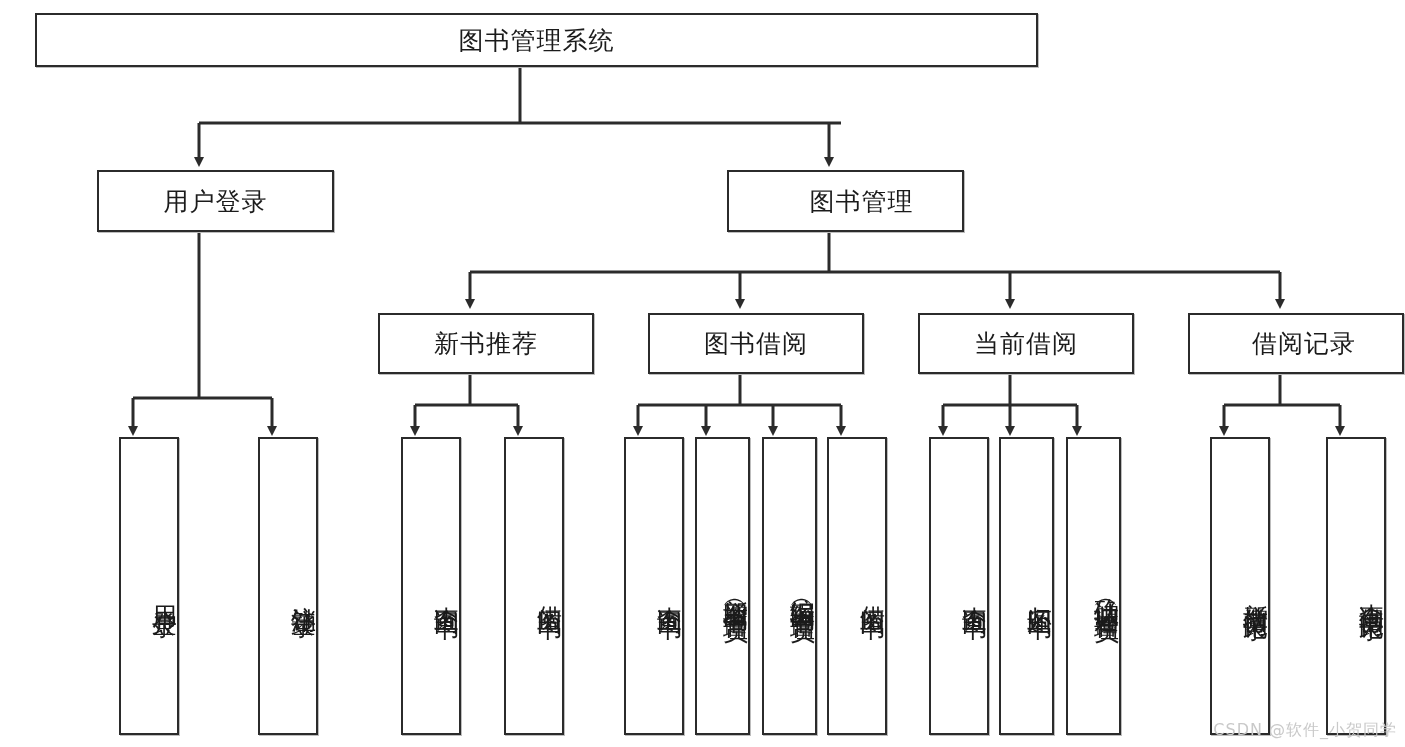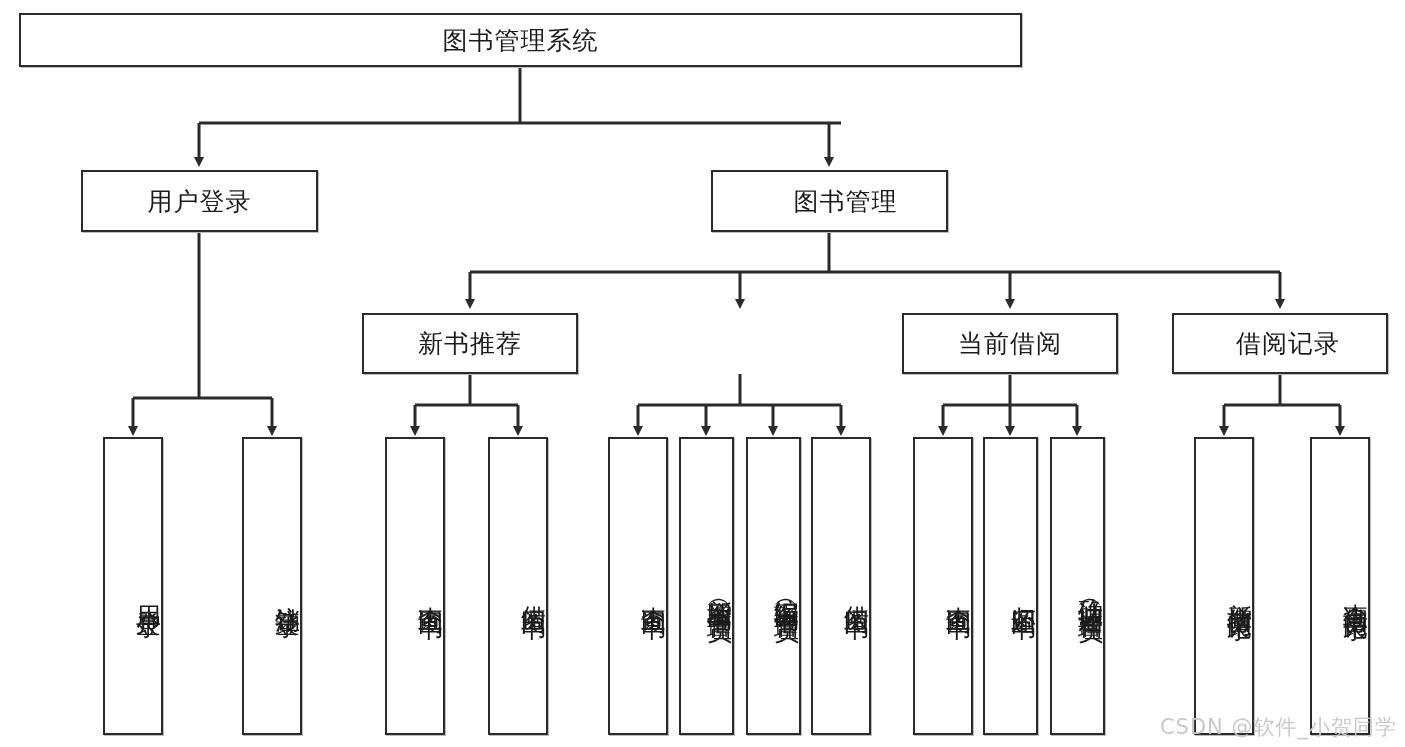--- a/index.html
+++ b/index.html
@@ -15,20 +15,21 @@
   .node{
     position:absolute;
     box-sizing:border-box;
     background:#ffffff;
     border:2px solid #2b2b2b;
     box-shadow:1px 1px 0 #bdbdbd;
     display:flex;
     align-items:center;
     justify-content:center;
     color:#1b1b1b;
+    margin-left:16px;
   }
   .node.horiz{
     font-size:25px;
     letter-spacing:1px;
   }
   .node.root{font-size:25px;}
   .node.vert{
     writing-mode:vertical-rl;
     text-orientation:upright;
     font-size:25px;
@@ -40,21 +41,21 @@
   }
   .node.vert .vtext{
     writing-mode:vertical-rl;
     text-orientation:upright;
     display:block;
   }
   .watermark{
     position:absolute;
     right:8px;
     bottom:6px;
-    font-size:21px;
+    font-size:16px;
     color:#c9c9c9;
     white-space:nowrap;
     letter-spacing:1px;
   }
 </style>
 </head>
 <body>
 
 <div id="stage">
 
@@ -115,20 +116,23 @@
   <div class="node horiz" style="left:81px;top:170px;width:237px;height:62px;">
     <span>用户登录</span>
   </div>
   <div class="node horiz" style="left:711px;top:170px;width:237px;height:62px;padding-left:32px;">
     <span>图书管理</span>
   </div>
 
   <div class="node horiz" style="left:362px;top:313px;width:216px;height:61px;">
     <span>新书推荐</span>
   </div>
+  <div class="node horiz" style="left:632px;top:313px;width:216px;height:61px;">
+    <span>图书借阅</span>
+  </div>
   <div class="node horiz" style="left:902px;top:313px;width:216px;height:61px;align-items:center;">
     <span>当前借阅</span>
   </div>
   <div class="node horiz" style="left:1172px;top:313px;width:216px;height:61px;padding-left:16px;">
     <span>借阅记录</span>
   </div>
 
   <div class="node vert" style="left:103px;top:437px;width:60px;height:298px;">
     <span class="vtext">用户登录</span>
   </div>

